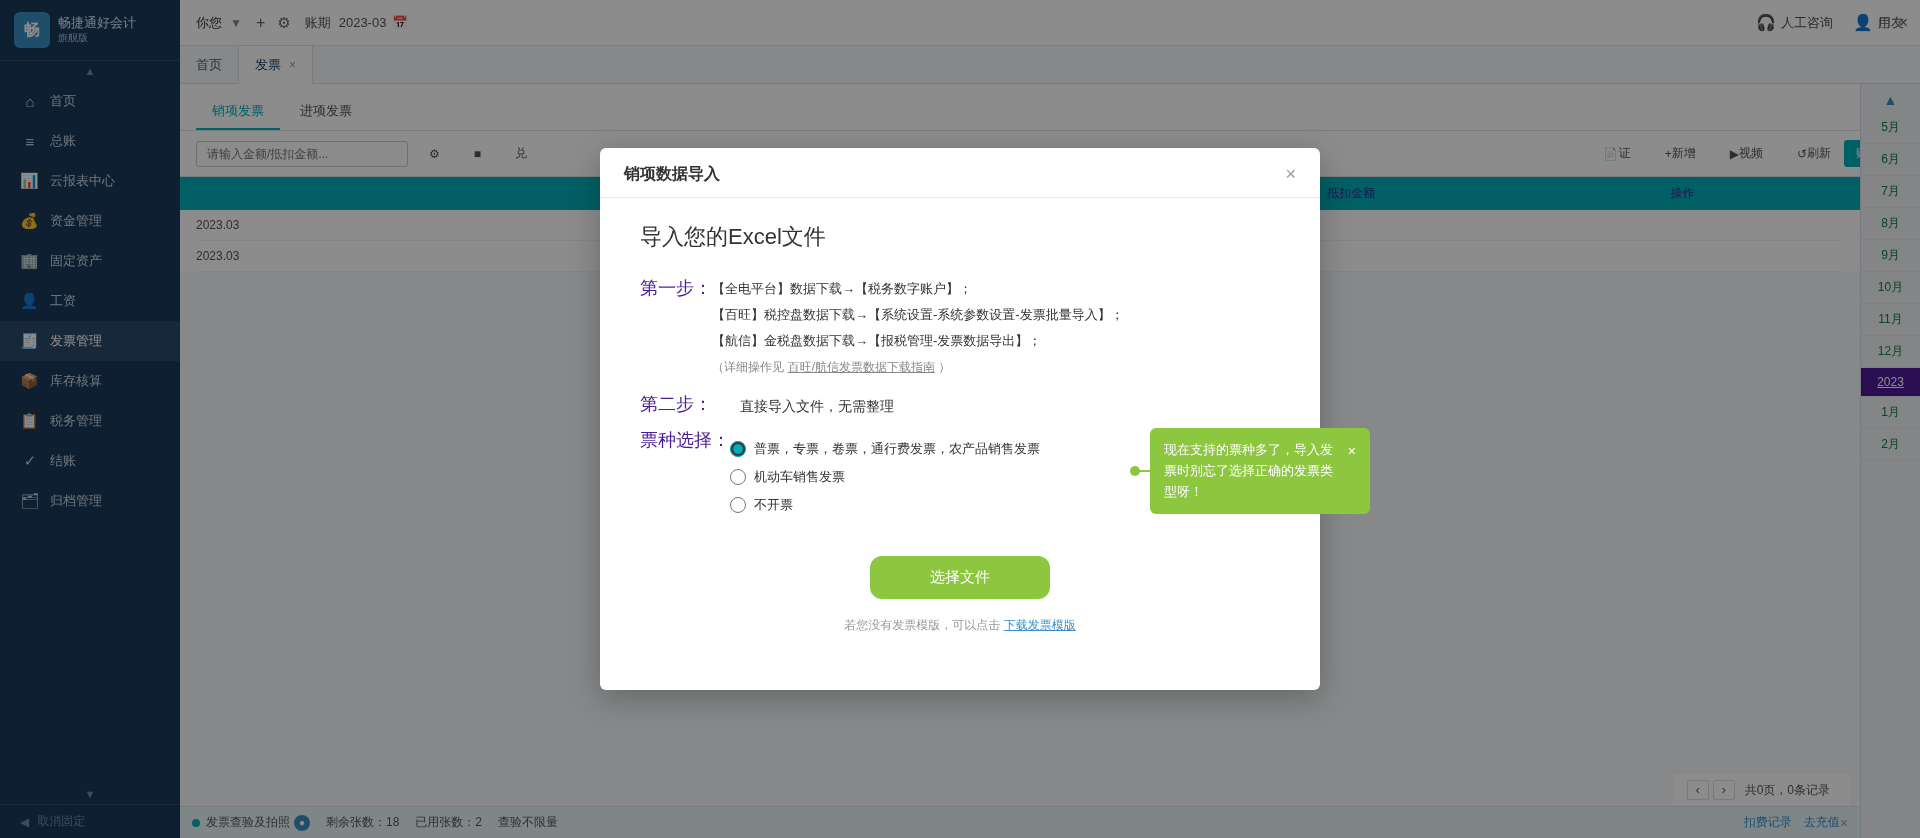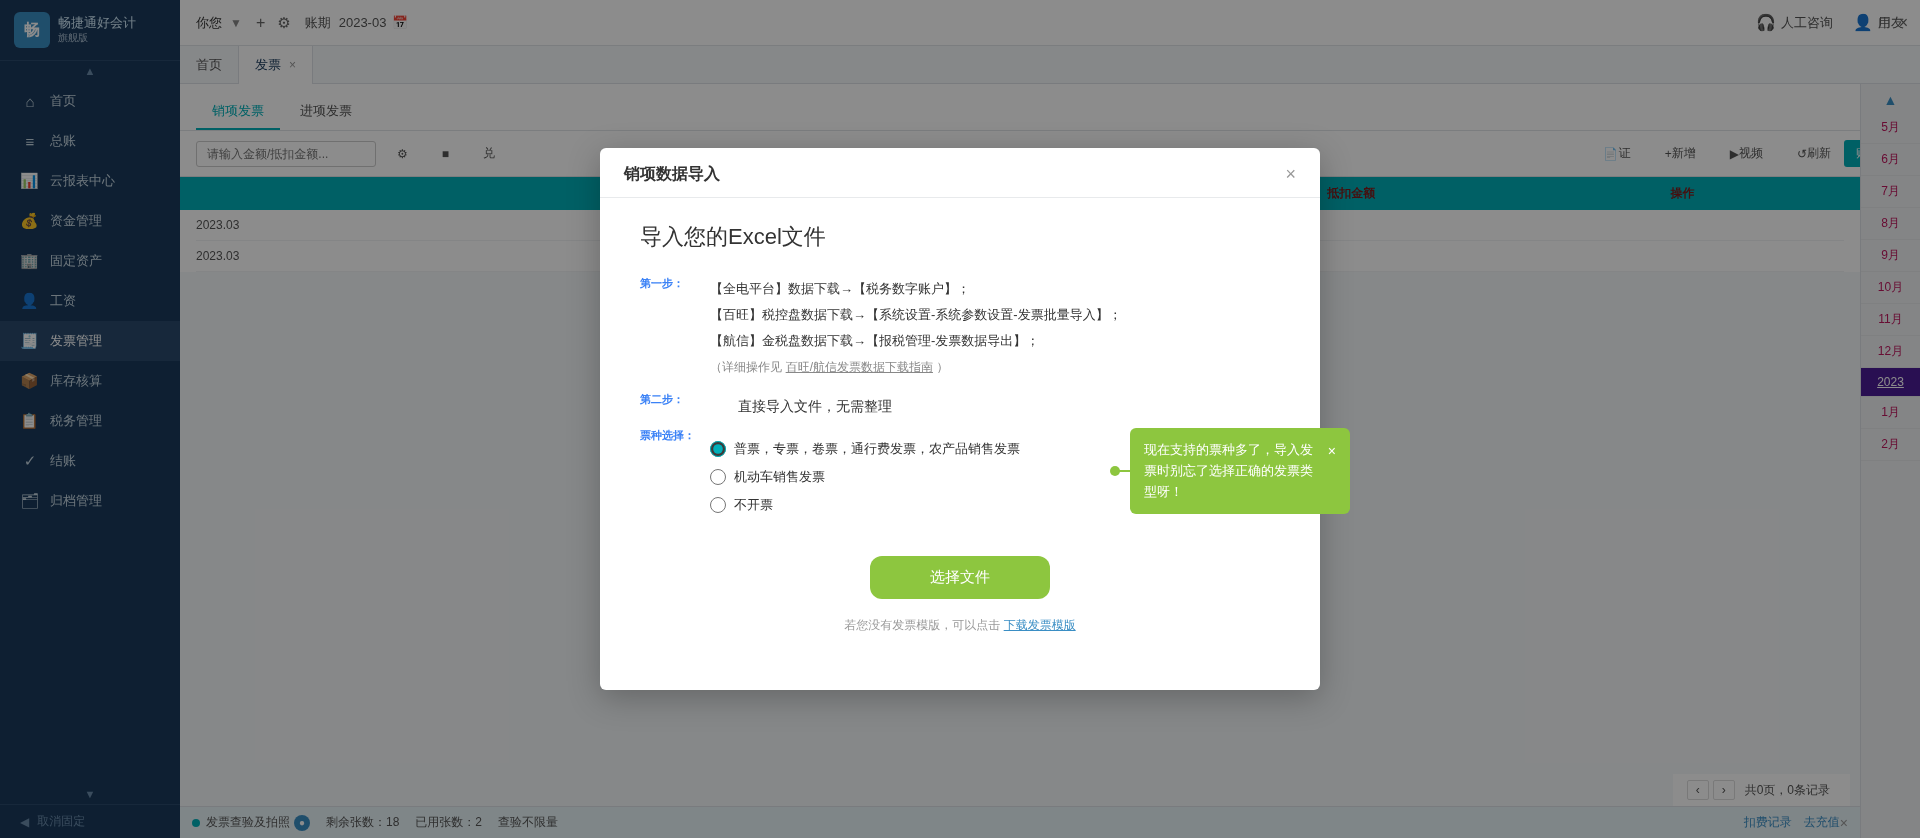--- a/index.html
+++ b/index.html
@@ -83,50 +83,50 @@
     }
     .sub-tab.active { color: #00b0b9; border-bottom: 2px solid #00b0b9; }
 
     
     .toolbar {
       display: flex; align-items: center; padding: 8px 16px;
       background: #fff; border-bottom: 1px solid #e0e4e8;
     }
     .toolbar-search {
       border: 1px solid #ccc; border-radius: 3px; padding: 5px 10px;
-      font-size: 12px; width: 180px; color: #999; background: #fff;
+      font-size: 12px; width: 212px; color: #999; background: #fff;
     }
     .toolbar-btn {
       display: flex; align-items: center; padding: 5px 12px; font-size: 12px;
       cursor: pointer; color: #555; margin-left: 8px;
       border: 1px solid transparent; border-radius: 3px;
     }
     .toolbar-period-btn {
       background: #00b0b9; color: #fff; border-radius: 3px;
       padding: 5px 12px; font-size: 12px; cursor: pointer;
       display: flex; align-items: center;
     }
 
     
     .table-header {
-      display: flex; align-items: center; background: #00b0b9; color: #7f1d1d;
-      padding: 8px 12px; font-size: 12px; font-weight: bold;
+      display: flex; align-items: center; background: #00b0b9; color: #4c1d95;
+      padding: 8px 12px; font-size: 12px;
     }
     .th-cell { flex: 1; text-align: center; }
 
     
     .right-months {
       position: absolute; right: 0; top: 0; width: 60px; height: 100%;
       background: #f0f2f5; border-left: 1px solid #dde1e6;
       display: flex; flex-direction: column; align-items: center; padding-top: 4px;
       overflow: hidden;
     }
     .month-item {
       width: 100%; text-align: center; padding: 7px 0; font-size: 12px;
-      color: #be185d; cursor: pointer; border-bottom: 1px solid #e8eaec;
+      color: #15803d; cursor: pointer; border-bottom: 1px solid #e8eaec;
     }
     .month-item.active { background: #4c1d95; color: #fff; text-decoration: underline; }
     .month-up-btn { color: #3a8ec4; font-size: 14px; cursor: pointer; padding: 4px 0; }
 
     
     .status-bar {
       position: absolute; bottom: 0; left: 0; right: 60px; height: 32px;
       background: #e8f4f8; border-top: 1px solid #dde1e6;
       display: flex; align-items: center; padding: 0 12px; font-size: 12px; color: #555;
     }
@@ -160,21 +160,21 @@
     }
     .modal-header {
       display: flex; align-items: center; justify-content: space-between;
       padding: 16px 24px 12px; border-bottom: 1px solid #e8eaec;
     }
     .modal-title { font-size: 16px; font-weight: 600; color: #333; }
     .modal-close { color: #999; font-size: 18px; cursor: pointer; }
     .modal-body { padding: 24px 40px; }
     .modal-import-title { font-size: 22px; color: #333; margin-bottom: 24px; }
     .step-row { display: flex; margin-bottom: 12px; }
-    .step-label { font-size: 11px; font-weight: 700; color: #3b82f6; min-width: 70px; }
+    .step-label { font-size: 18px; font-weight: 400; color: #4c1d95; min-width: 70px; }
     .step-content { font-size: 13px; color: #333; line-height: 2; }
     .step-link { color: #3a8ec4; cursor: pointer; text-decoration: underline; margin-top: 8px; }
     .step-hint { color: #888; font-size: 12px; }
     .step2-content { font-size: 14px; color: #333; padding-top: 6px; }
     .radio-group { margin: 12px 0 20px; }
     .radio-row { display: flex; align-items: center; margin-bottom: 10px; }
     .radio-input { width: 16px; height: 16px; margin-right: 8px; accent-color: #00b0b9; }
     .radio-label { font-size: 13px; color: #333; }
     .select-file-btn {
       display: block; margin: 10px auto 0;

